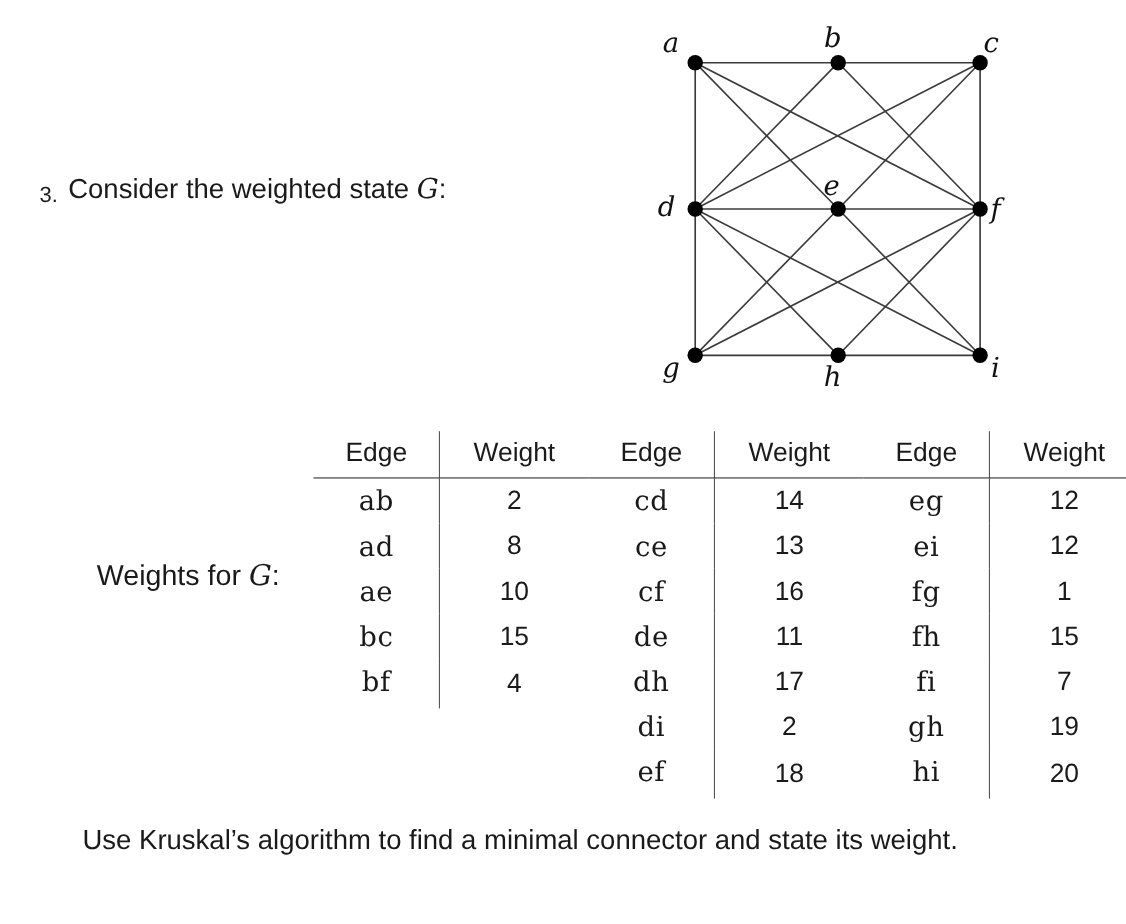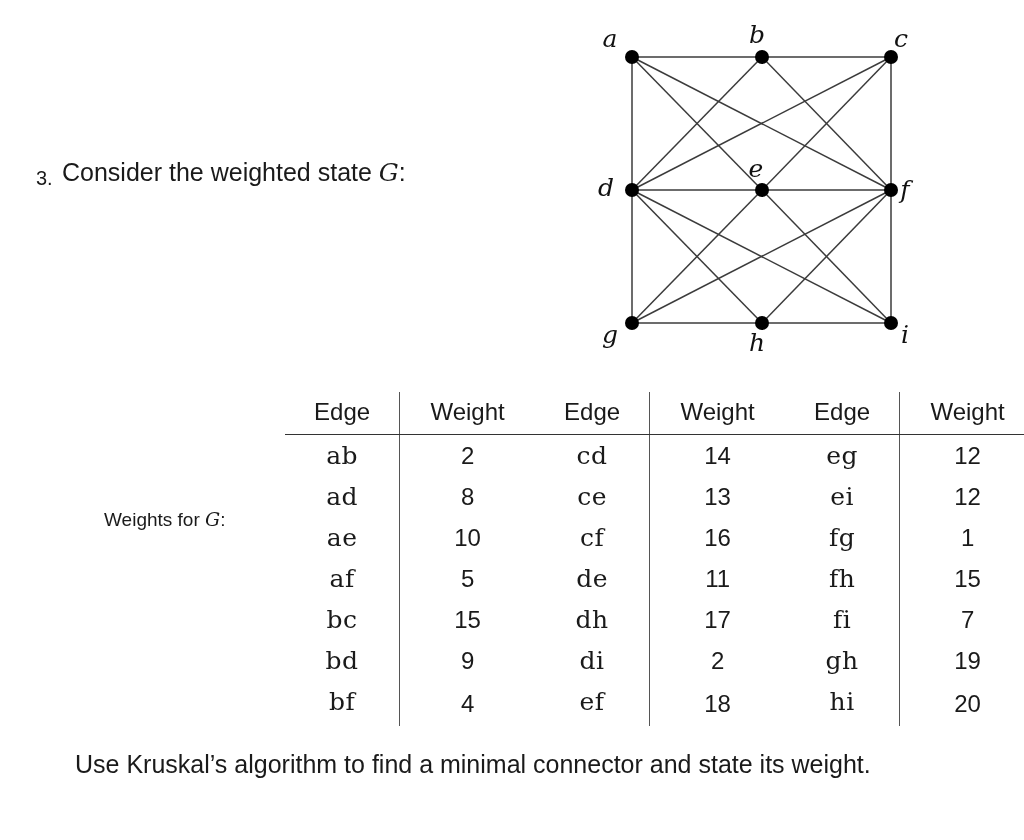--- a/index.html
+++ b/index.html
@@ -66,23 +66,23 @@
   .node-label {
     font-family: "DejaVu Serif", serif;
     font-style: italic;
     font-size: 25px;
     fill: #111111;
   }
 
   
   .weights-label {
     position: absolute;
-    left: 104px;
+    left: 88px;
     top: 508px;
-    font-size: 19px;
+    font-size: 26px;
     white-space: nowrap;
     text-align: right;
   }
 
   .tables-wrap {
     position: absolute;
     left: 285px;
     top: 392px;
     display: flex;
     align-items: flex-start;
@@ -216,30 +216,22 @@
           </tr>
           <tr>
             <td class="col-edge">ad</td>
             <td class="col-weight">8</td>
           </tr>
           <tr>
             <td class="col-edge">ae</td>
             <td class="col-weight">10</td>
           </tr>
           <tr>
-            <td class="col-edge">af</td>
-            <td class="col-weight">5</td>
-          </tr>
-          <tr>
             <td class="col-edge">bc</td>
             <td class="col-weight">15</td>
-          </tr>
-          <tr>
-            <td class="col-edge">bd</td>
-            <td class="col-weight">9</td>
           </tr>
           <tr>
             <td class="col-edge">bf</td>
             <td class="col-weight">4</td>
           </tr>
         </tbody>
       </table>
       <table class="edge-table">
         <thead>
           <tr>

